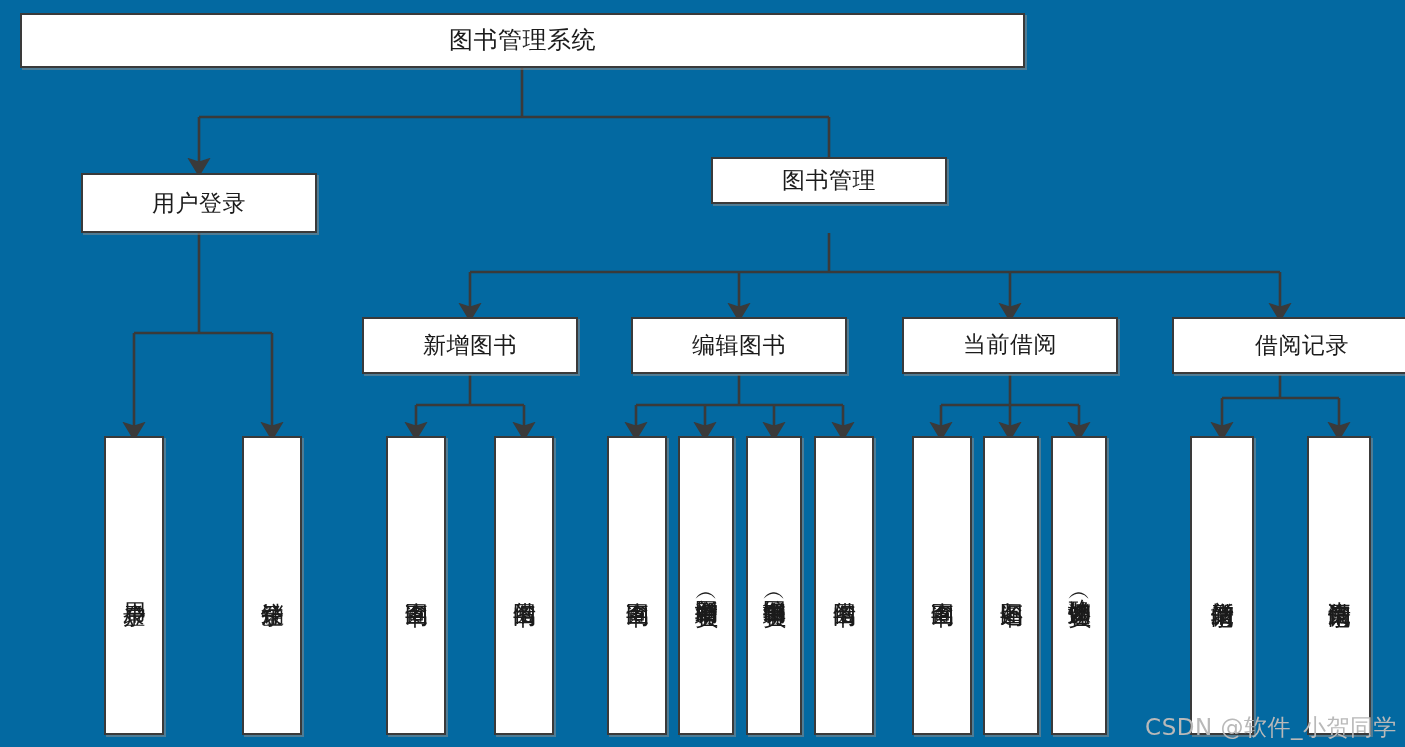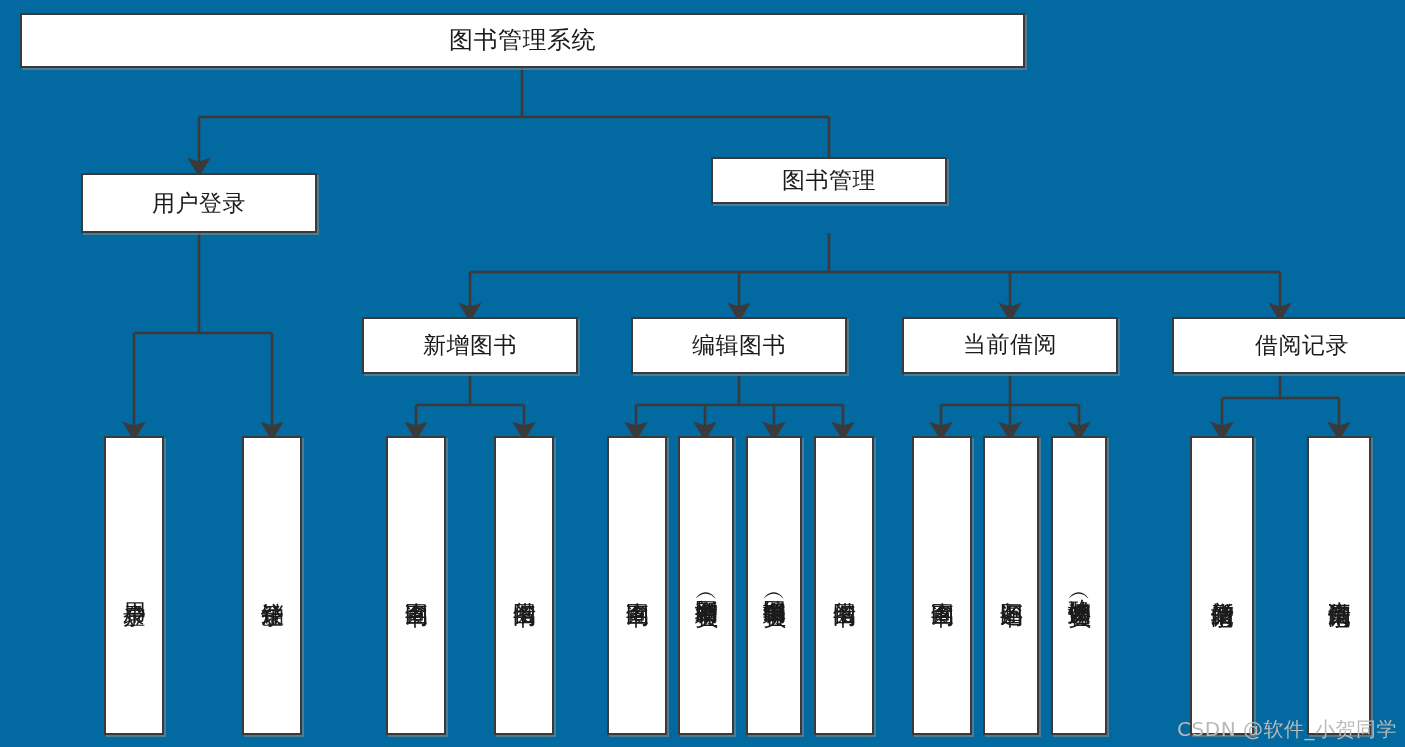--- a/index.html
+++ b/index.html
@@ -64,21 +64,21 @@
     font-size: 23px;
     line-height: 1.12;
     letter-spacing: 1px;
     max-height: 272px;
   }
   
   #watermark {
     position: absolute;
     right: 8px;
     bottom: 4px;
-    font-size: 20px;
+    font-size: 23px;
     color: #b9b9b9;
     letter-spacing: 0.5px;
     white-space: nowrap;
   }
 </style>
 </head>
 <body>
 
 <div id="canvas">
 

